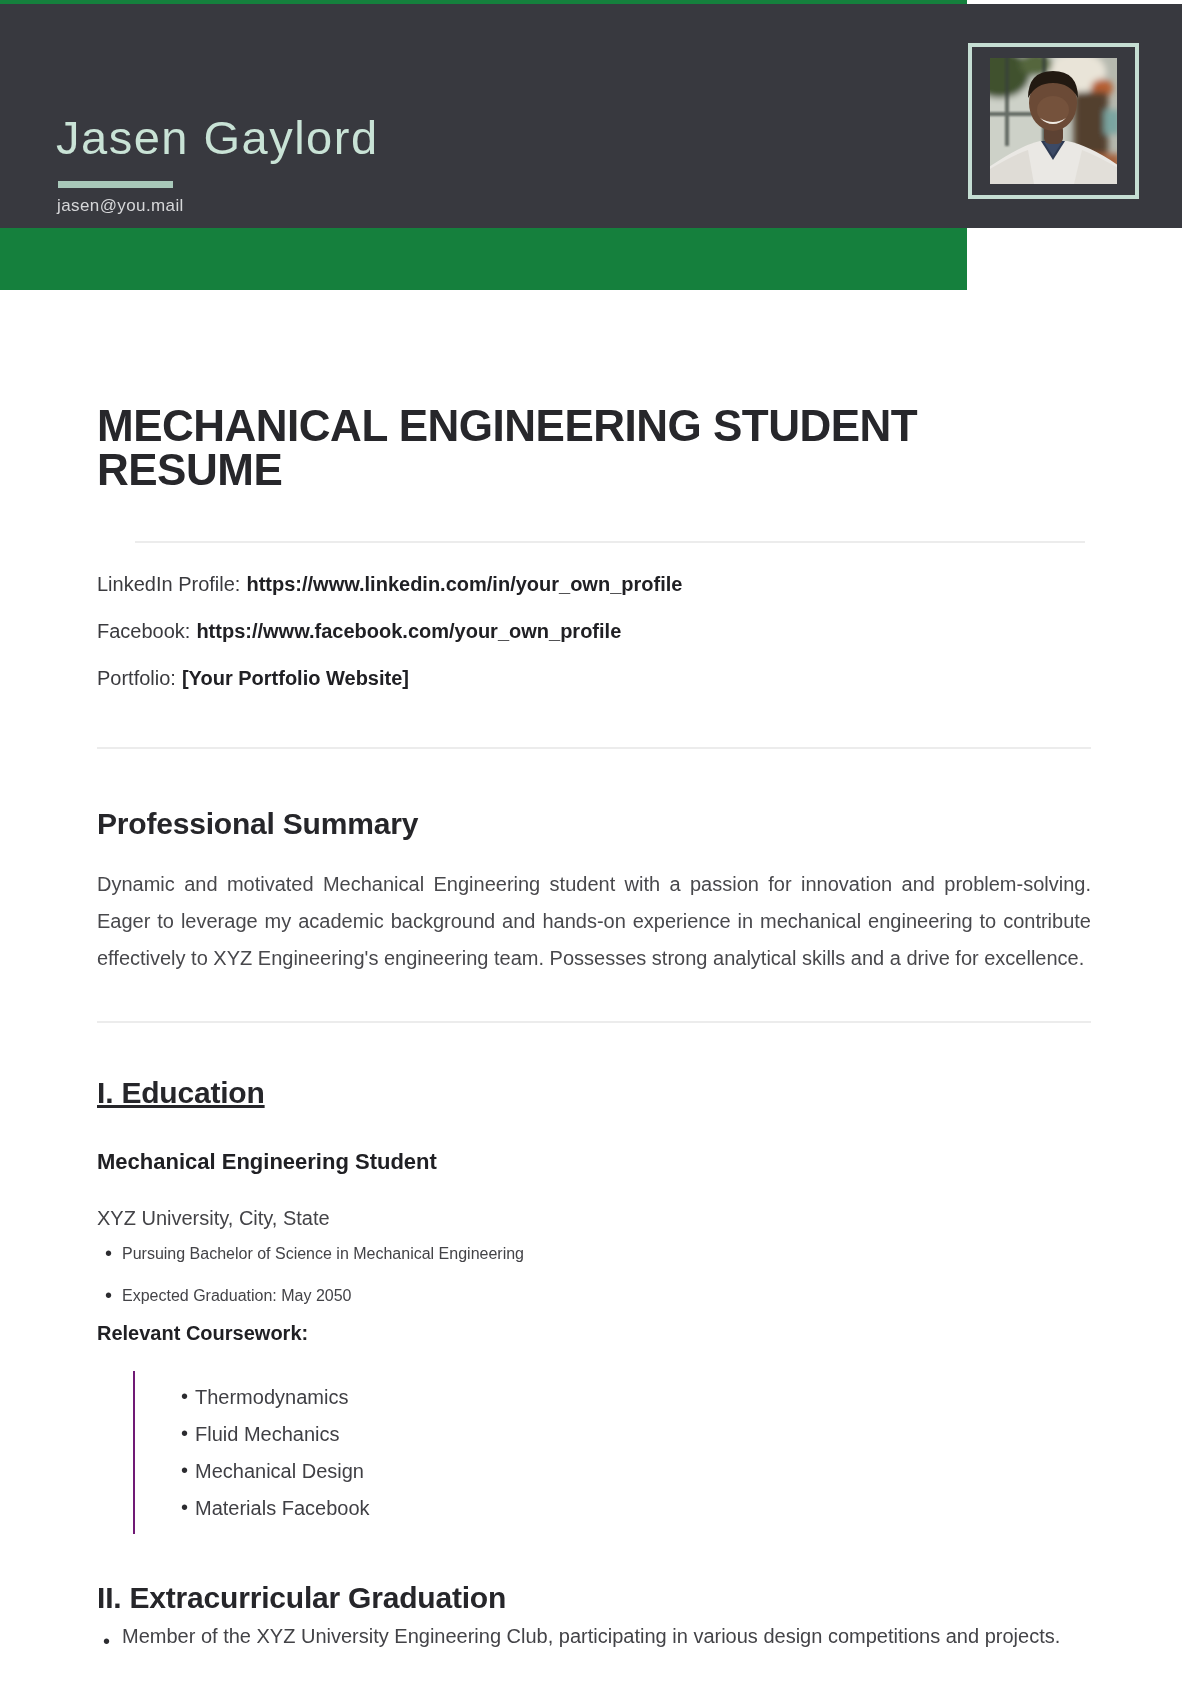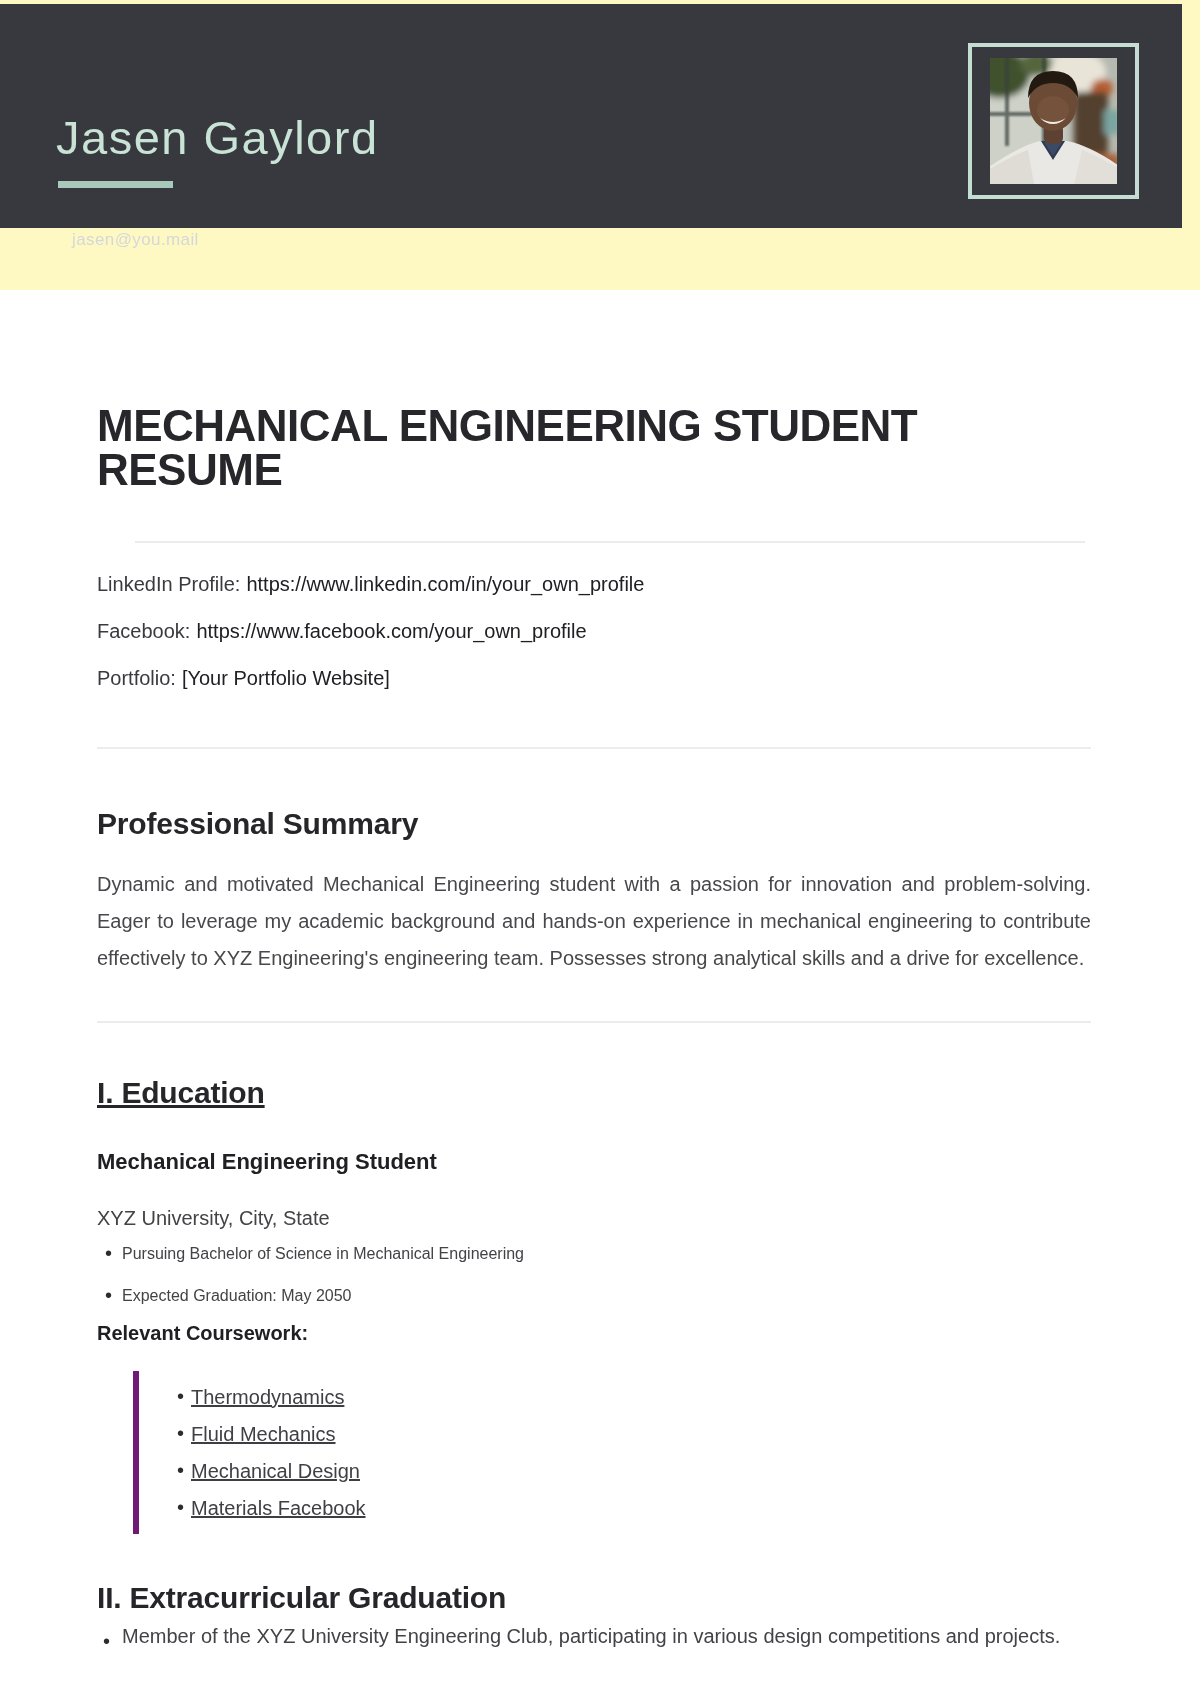--- a/index.html
+++ b/index.html
@@ -3,28 +3,28 @@
 <meta charset="utf-8">
 <style>
   * { margin:0; padding:0; box-sizing:border-box; }
   html,body { width:1200px; }
   body {
     height:1701px; overflow:hidden; background:#ffffff;
     font-family:"Liberation Sans", sans-serif; color:#3d3e42;
   }
 
   
-  .hero { position:relative; width:1200px; height:290px; background:#fef9c3; }
+  .hero { position:relative; width:967px; height:290px; background:#15803d; }
   .hero-dark { position:absolute; left:0; top:4px; width:1182px; height:224px; background:#38393f; }
   .name {
     position:absolute; left:56px; top:110px;
     font-size:47px; line-height:1; font-weight:400; letter-spacing:1.5px; color:#c9e3d6;
   }
   .name-underline { position:absolute; left:58px; top:177px; width:115px; height:7px; background:#a9c9ba; }
-  .email { position:absolute; left:72px; top:192px; font-size:17px; letter-spacing:.4px; color:#d6d7d9;margin-top:34px; }
+  .email { position:absolute; left:57px; top:192px; font-size:17px; letter-spacing:.4px; color:#d6d7d9; }
 
   .photo-frame {
     position:absolute; left:968px; top:39px; width:171px; height:156px;
     border:4px solid #c5ded3; background:#38393f;
     display:flex; align-items:center; justify-content:center;
   }
   .photo { width:127px; height:126px; overflow:hidden; position:relative; }
   .photo svg { display:block; }
 
   
@@ -37,21 +37,21 @@
 
   .divider { height:2px; background:#ececec; }
   .divider-title { margin:49px 6px 0 38px; }
   .divider-2 { margin-top:57px; }
   .divider-3 { margin-top:44px; }
 
   .contacts { margin-top:29px; }
   .contact-row { font-size:20px; line-height:24px; color:#3a3a3e; }
   .contact-row + .contact-row { margin-top:23px; }
   .c-label { margin-right:6px; }
-  .c-value { font-weight:400; color:#202024; }
+  .c-value { font-weight:700; color:#202024; }
 
   h2.section-heading {
     font-size:30px; line-height:34px; font-weight:700; color:#26262a; letter-spacing:-0.2px;
   }
   .h2-summary { margin-top:58px; }
   .h2-education { margin-top:53px;text-decoration:underline; }
   .h2-extra { margin-top:47px; }
 
   .para {
     margin-top:25px; font-size:20px; line-height:37px; color:#48484c;
@@ -65,21 +65,21 @@
   ul.bullets li {
     position:relative; padding-left:25px; font-size:16px; line-height:24px; color:#434347;
   }
   ul.bullets li + li { margin-top:18px; }
   ul.bullets li::before {
     content:"\2022"; position:absolute; left:8px; top:-1px; font-size:20px; color:#2c2c30;
   }
 
   .course-label { margin-top:13px; font-size:20px; line-height:24px; font-weight:700; color:#202024; }
 
-  .course-block { margin-top:26px; margin-left:36px; border-left:6px solid #701a75; padding:14px 0;text-decoration:underline; }
+  .course-block { margin-top:26px; margin-left:36px; border-left:2px solid #701a75; padding:14px 8px; }
   .course-block ul { list-style:none; }
   .course-block li {
     position:relative; padding-left:52px; font-size:20px; line-height:24px; color:#3f3f44;
   }
   .course-block li + li { margin-top:13px; }
   .course-block li::before {
     content:"\2022"; position:absolute; left:38px; top:-1px; font-size:20px; color:#2c2c30;
   }
 
   ul.bullets-justify { margin-top:3px; list-style:none; }

